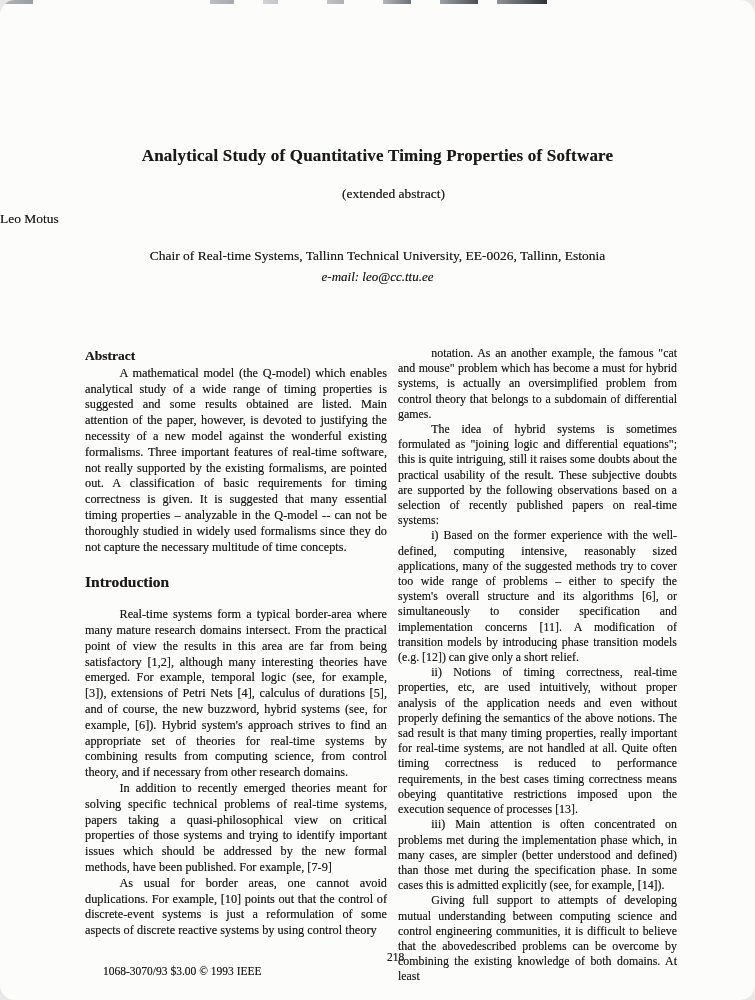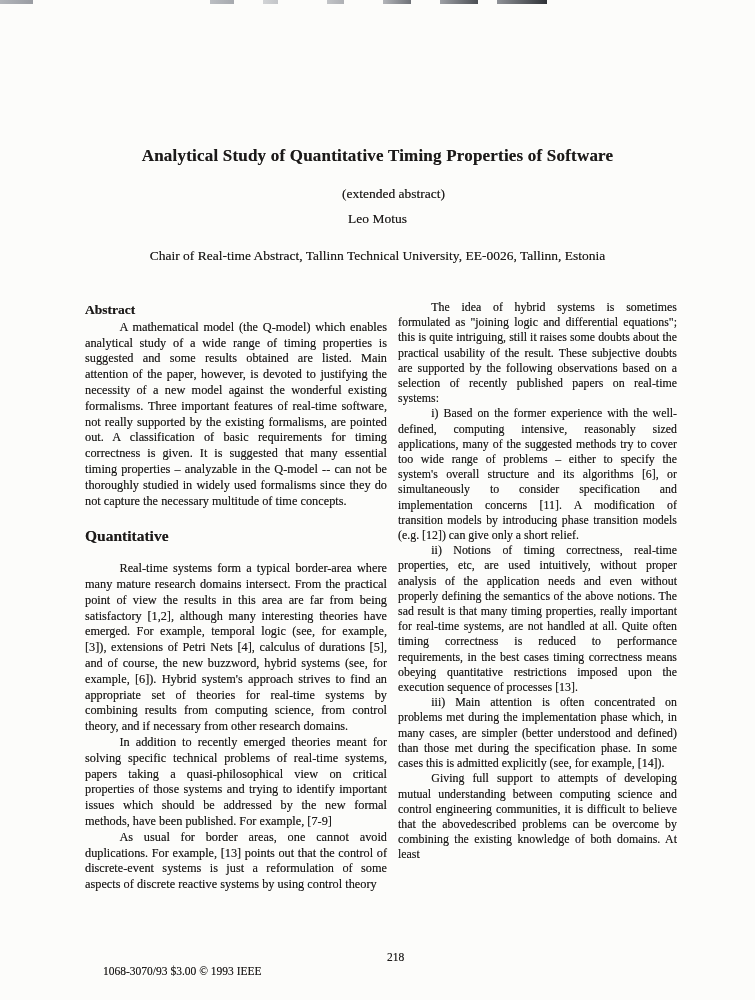--- a/index.html
+++ b/index.html
@@ -5,20 +5,21 @@
   html, body { margin: 0; padding: 0; background: #e8e8e8; }
   .page {
     position: relative;
     width: 755px;
     height: 1000px;
     margin: 0 auto;
     background: #fcfcfa;
     overflow: hidden;
     font-family: "Liberation Serif", "DejaVu Serif", serif;
     color: #1c1a19;
+    border-radius: 15px;
   }
   .page * { text-shadow: 0 0 0.45px rgba(20,18,16,0.55); }
 
   
   .doc-title {
     position: absolute;
     top: 146px; left: 0; width: 100%;
     text-align: center;
     font-size: 17px;
     font-weight: bold;
@@ -28,21 +29,21 @@
   .doc-subtitle {
     position: absolute;
     top: 170px; left: 0; width: 100%;
     text-align: center;
     font-size: 13.5px;
     margin: 16px;
   }
   .doc-author {
     position: absolute;
     top: 211px; left: 0; width: 100%;
-    text-align: center;
+    text-align: left;
     font-size: 13.5px;
     margin: 0;
   }
   .doc-affiliation {
     position: absolute;
     top: 248px; left: 0; width: 100%;
     text-align: center;
     font-size: 13.5px;
     margin: 0;
   }
@@ -52,20 +53,21 @@
     text-align: center;
     font-style: italic;
     font-size: 13px;
     margin: 0;
   }
 
   
   .col {
     position: absolute;
     text-align: justify;
+    margin-top: 46px;
   }
   #left-col  { left: 85px;  top: 302px; width: 302px; font-size: 12.3px; line-height: 15.8px; }
   #right-col { left: 398px; top: 300px; width: 279px; font-size: 11.9px; line-height: 15.2px; }
   .col p { margin: 0; text-indent: 2.8em; }
   .section-heading-sm {
     font-size: 13.5px;
     font-weight: bold;
     margin: 0 0 2px 0;
     text-indent: 0;
     text-align: left;
@@ -124,32 +126,34 @@
   <div class="scan-dash d7"></div>
   <div class="scan-dash d8"></div>
   <div class="scan-dash d9"></div>
   <div class="scan-dash d10"></div>
   <div class="speck s1"></div>
   <div class="speck s2"></div>
 
   <h1 class="doc-title">Analytical Study of Quantitative Timing Properties of Software</h1>
   <div class="doc-subtitle">(extended abstract)</div>
   <div class="doc-author">Leo Motus</div>
-  <div class="doc-affiliation">Chair of Real-time Abstract, Tallinn Technical University, EE-0026, Tallinn, Estonia</div>
+  <div class="doc-affiliation">Chair of Real-time Systems, Tallinn Technical University, EE-0026, Tallinn, Estonia</div>
+  <div class="doc-email">e-mail: leo@cc.ttu.ee</div>
 
   <div class="col" id="left-col">
     <div class="section-heading-sm">Abstract</div>
     <p>A mathematical model (the Q-model) which enables analytical study of a wide range of timing properties is suggested and some results obtained are listed. Main attention of the paper, however, is devoted to justifying the necessity of a new model against the wonderful existing formalisms. Three important features of real-time software, not really supported by the existing formalisms, are pointed out. A classification of basic requirements for timing correctness is given. It is suggested that many essential timing properties – analyzable in the Q-model -- can not be thoroughly studied in widely used formalisms since they do not capture the necessary multitude of time concepts.</p>
-    <div class="section-heading-lg">Quantitative</div>
+    <div class="section-heading-lg">Introduction</div>
     <p>Real-time systems form a typical border-area where many mature research domains intersect. From the practical point of view the results in this area are far from being satisfactory [1,2], although many interesting theories have emerged. For example, temporal logic (see, for example, [3]), extensions of Petri Nets [4], calculus of durations [5], and of course, the new buzzword, hybrid systems (see, for example, [6]). Hybrid system's approach strives to find an appropriate set of theories for real-time systems by combining results from computing science, from control theory, and if necessary from other research domains.</p>
     <p>In addition to recently emerged theories meant for solving specific technical problems of real-time systems, papers taking a quasi-philosophical view on critical properties of those systems and trying to identify important issues which should be addressed by the new formal methods, have been published. For example, [7-9]</p>
-    <p>As usual for border areas, one cannot avoid duplications. For example, [13] points out that the control of discrete-event systems is just a reformulation of some aspects of discrete reactive systems by using control theory</p>
+    <p>As usual for border areas, one cannot avoid duplications. For example, [10] points out that the control of discrete-event systems is just a reformulation of some aspects of discrete reactive systems by using control theory</p>
   </div>
 
   <div class="col" id="right-col">
+    <p>notation. As an another example, the famous "cat and mouse" problem which has become a must for hybrid systems, is actually an oversimplified problem from control theory that belongs to a subdomain of differential games.</p>
     <p>The idea of hybrid systems is sometimes formulated as "joining logic and differential equations"; this is quite intriguing, still it raises some doubts about the practical usability of the result. These subjective doubts are supported by the following observations based on a selection of recently published papers on real-time systems:</p>
     <p>i) Based on the former experience with the well-defined, computing intensive, reasonably sized applications, many of the suggested methods try to cover too wide range of problems – either to specify the system's overall structure and its algorithms [6], or simultaneously to consider specification and implementation concerns [11]. A modification of transition models by introducing phase transition models (e.g. [12]) can give only a short relief.</p>
     <p>ii) Notions of timing correctness, real-time properties, etc, are used intuitively, without proper analysis of the application needs and even without properly defining the semantics of the above notions. The sad result is that many timing properties, really important for real-time systems, are not handled at all. Quite often timing correctness is reduced to performance requirements, in the best cases timing correctness means obeying quantitative restrictions imposed upon the execution sequence of processes [13].</p>
     <p>iii) Main attention is often concentrated on problems met during the implementation phase which, in many cases, are simpler (better understood and defined) than those met during the specification phase. In some cases this is admitted explicitly (see, for example, [14]).</p>
     <p>Giving full support to attempts of developing mutual understanding between computing science and control engineering communities, it is difficult to believe that the abovedescribed problems can be overcome by combining the existing knowledge of both domains. At least</p>
   </div>
 
   <div class="footer-copyright">1068-3070/93 $3.00 © 1993 IEEE</div>
   <div class="page-number">218</div>
 

